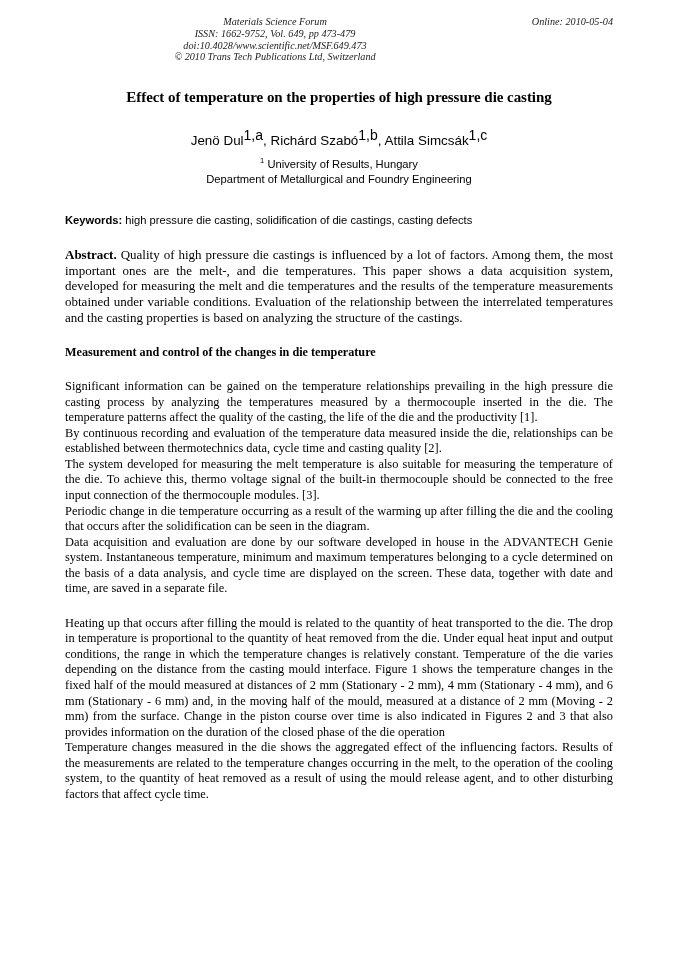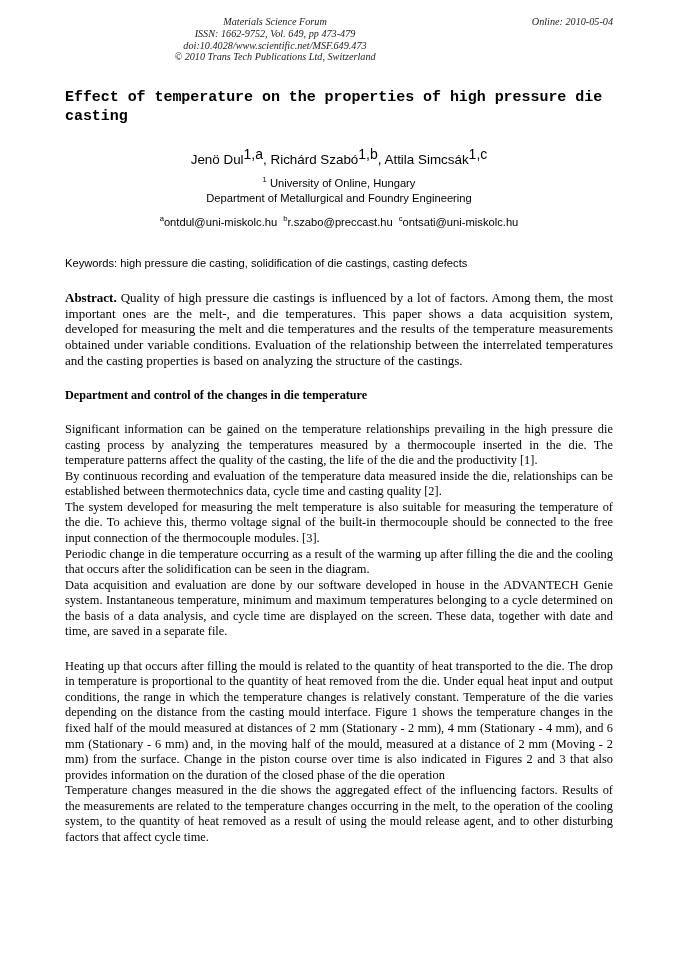--- a/index.html
+++ b/index.html
@@ -48,24 +48,25 @@
   .journal-online {
     position: absolute;
     right: 0;
     top: 0;
     font-size: 10.2px;
     white-space: nowrap;
   }
 
   
   .title {
-    font-family: Liberation Mono, monospace;
+    font-family: Liberation Serif, serif;
     font-weight: bold;
     font-size: 15px;
     line-height: 19px;
+    text-align: center;
     margin-top: 22px;
     letter-spacing: -0.05px;
   }
 
   
   .authors {
     font-family: "Liberation Sans", "DejaVu Sans", sans-serif;
     font-size: 13.4px;
     line-height: 16px;
     text-align: center;
@@ -93,21 +94,21 @@
   .emails .email-item { white-space: nowrap; }
   .emails .email-gap { display: inline-block; width: 6px; }
 
   
   .keywords {
     font-family: "Liberation Sans", "DejaVu Sans", sans-serif;
     font-size: 11.2px;
     line-height: 14px;
     margin-top: 27px;
   }
-  .keywords .kw-label { font-weight: normal; }
+  .keywords .kw-label { font-weight: bold; }
 
   
   .abstract {
     font-size: 13px;
     line-height: 15.6px;
     text-align: justify;
     margin-top: 20px;
   }
   .abstract .ab-label { font-weight: bold; }
 
@@ -149,33 +150,30 @@
       <div class="journal-online">Online: 2010-05-04</div>
     </div>
 
     <div class="title">Effect of temperature on the properties of high pressure die casting</div>
 
     <div class="authors">
       <span><span>Jenö Dul</span><sup>1,a</sup><span>, </span></span><span><span>Richárd Szabó</span><sup>1,b</sup><span>, </span></span><span><span>Attila Simcsák</span><sup>1,c</sup></span>
     </div>
 
     <div class="affiliation">
-      <div><sup>1</sup> <span>University of Online, Hungary</span></div>
+      <div><sup>1</sup> <span>University of Results, Hungary</span></div>
       <div>Department of Metallurgical and Foundry Engineering</div>
     </div>
 
-    <div class="emails">
-      <span class="email-item"><sup>a</sup><span>ontdul@uni-miskolc.hu</span></span><span class="email-gap"></span><span class="email-item"><sup>b</sup><span>r.szabo@preccast.hu</span></span><span class="email-gap"></span><span class="email-item"><sup>c</sup><span>ontsati@uni-miskolc.hu</span></span>
-    </div>
 
     <div class="keywords"><span class="kw-label">Keywords:</span><span> high pressure die casting, solidification of die castings, casting defects</span></div>
 
     <div class="abstract"><span class="ab-label">Abstract.</span><span> Quality of high pressure die castings is influenced by a lot of factors. Among them, the most important ones are the melt-, and die temperatures. This paper shows a data acquisition system, developed for measuring the melt and die temperatures and the results of the temperature measurements obtained under variable conditions. Evaluation of the relationship between the interrelated temperatures and the casting properties is based on analyzing the structure of the castings.</span></div>
 
-    <div class="section-heading">Department and control of the changes in die temperature</div>
+    <div class="section-heading">Measurement and control of the changes in die temperature</div>
 
     <div class="body-block">
       <p>Significant information can be gained on the temperature relationships prevailing in the high pressure die casting process by analyzing the temperatures measured by a thermocouple inserted in the die. The temperature patterns affect the quality of the casting, the life of the die and the productivity [1].</p>
       <p>By continuous recording and evaluation of the temperature data measured inside the die, relationships can be established between thermotechnics data, cycle time and casting quality [2].</p>
       <p>The system developed for measuring the melt temperature is also suitable for measuring the temperature of the die. To achieve this, thermo voltage signal of the built-in thermocouple should be connected to the free input connection of the thermocouple modules. [3].</p>
       <p>Periodic change in die temperature occurring as a result of the warming up after filling the die and the cooling that occurs after the solidification can be seen in the diagram.</p>
       <p>Data acquisition and evaluation are done by our software developed in house in the ADVANTECH Genie system. Instantaneous temperature, minimum and maximum temperatures belonging to a cycle determined on the basis of a data analysis, and cycle time are displayed on the screen. These data, together with date and time, are saved in a separate file.</p>
     </div>
 
     <div class="body-block block-gap">

